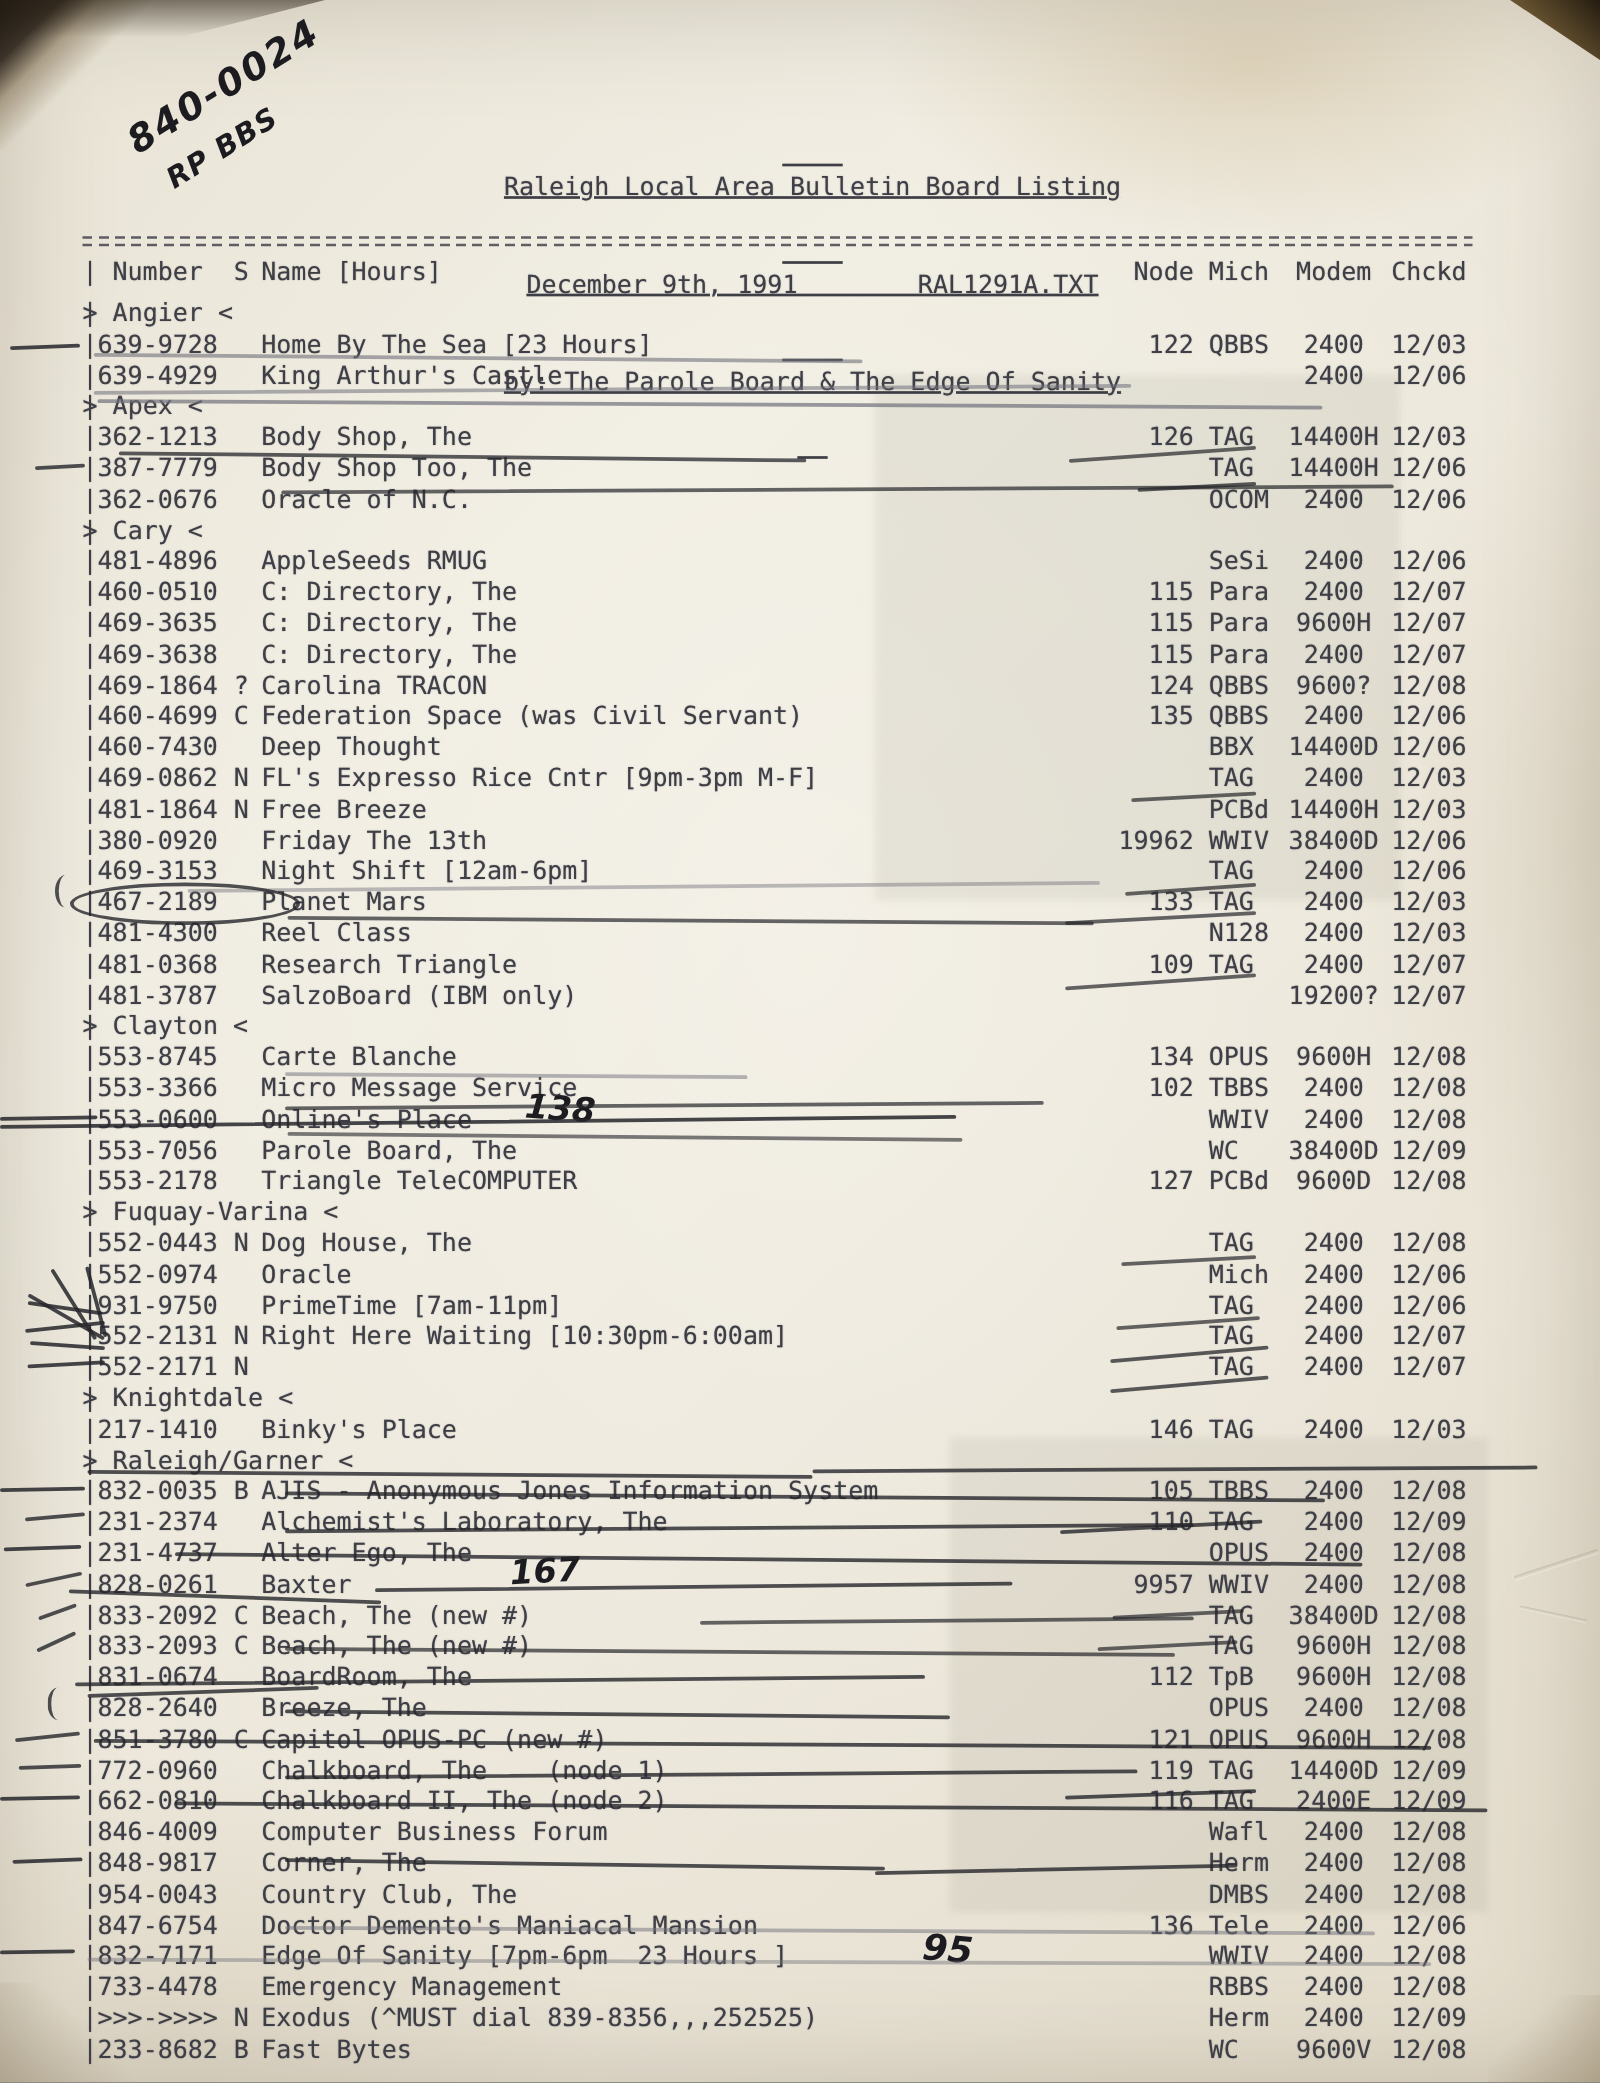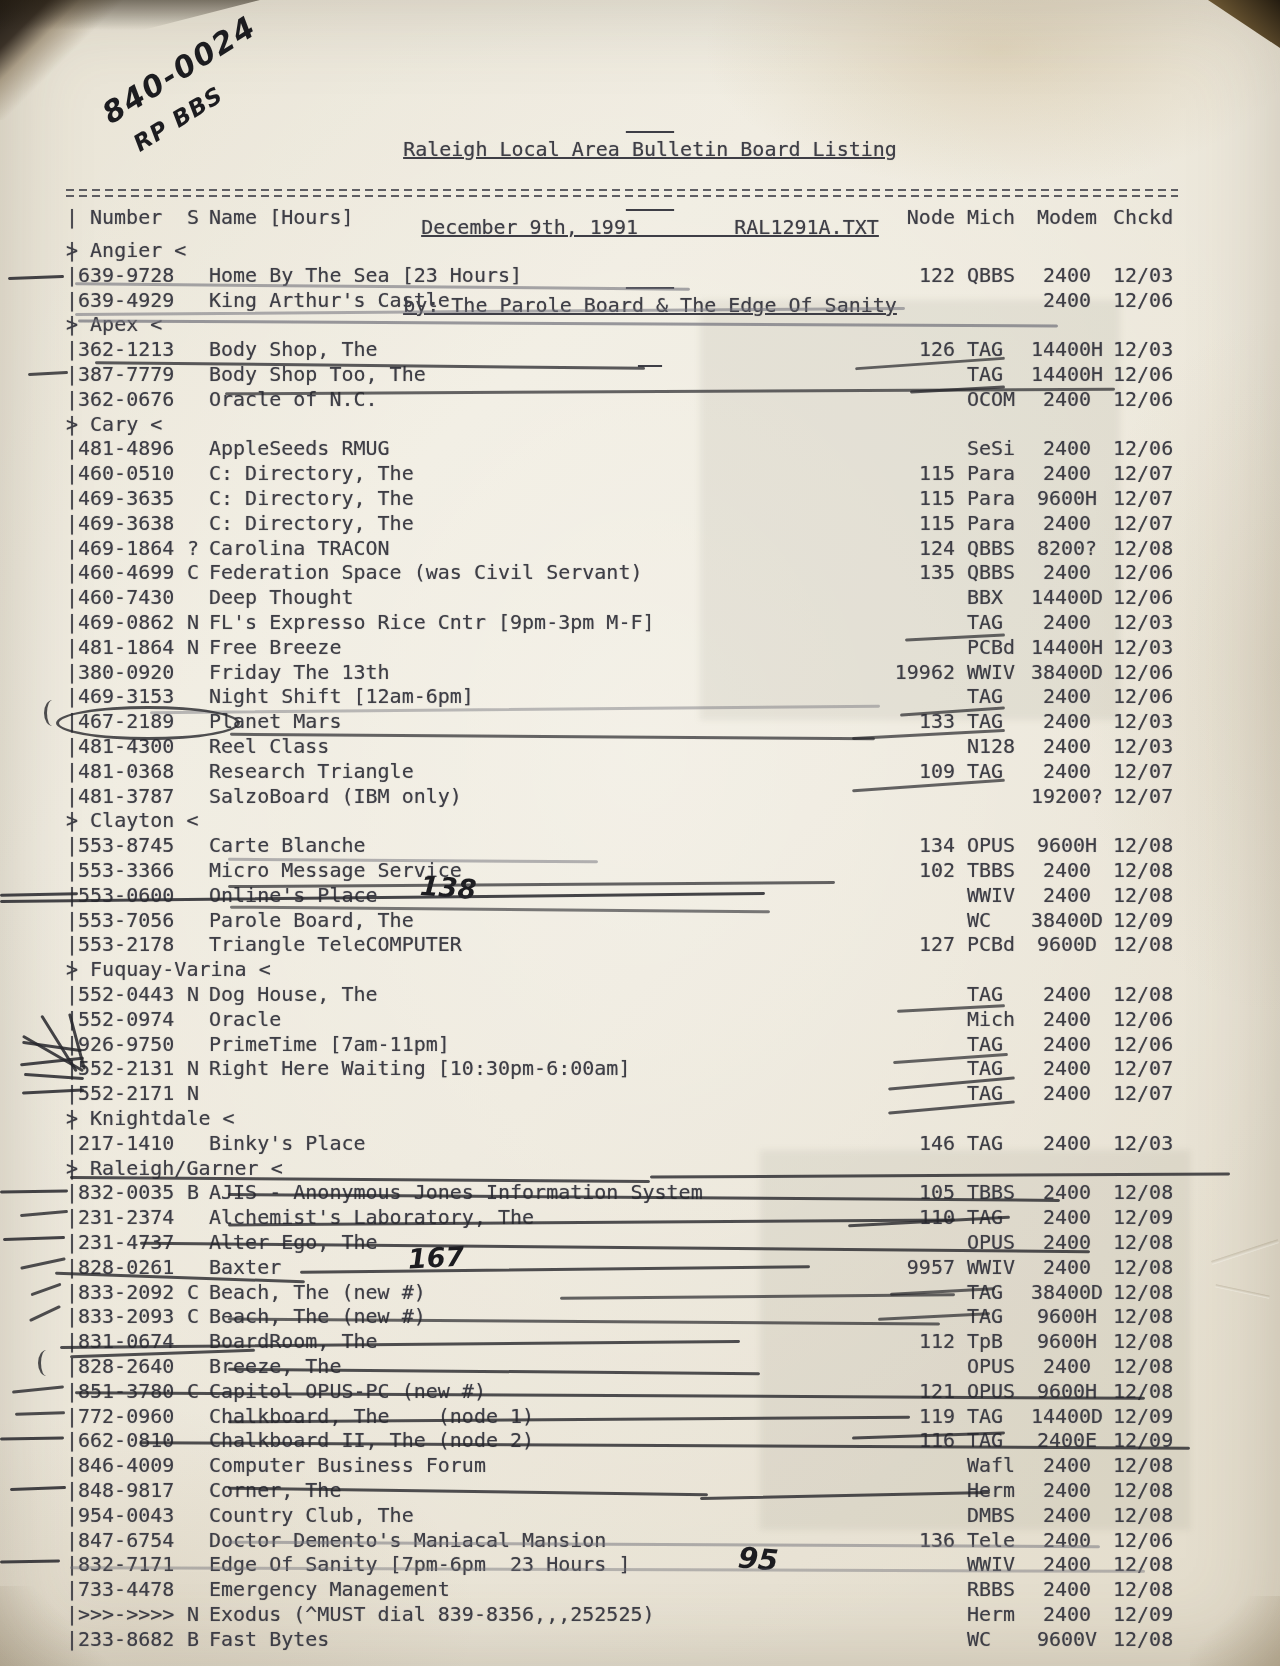--- a/index.html
+++ b/index.html
@@ -184,21 +184,21 @@
         <span class="c-modem">2400</span>
         <span class="c-chk">12/07</span>
       </div>
       <div class="line typed" style="top: 535.6px;">
         <span class="c-pipe">|</span>
         <span class="c-num">469-1864</span>
         <span class="c-s">?</span>
         <span class="c-name">Carolina TRACON</span>
         <span class="c-node">124</span>
         <span class="c-type">QBBS</span>
-        <span class="c-modem">8200?</span>
+        <span class="c-modem">9600?</span>
         <span class="c-chk">12/08</span>
       </div>
       <div class="line typed" style="top: 560.4px;">
         <span class="c-pipe">|</span>
         <span class="c-num">460-4699</span>
         <span class="c-s">C</span>
         <span class="c-name">Federation Space (was Civil Servant)</span>
         <span class="c-node">135</span>
         <span class="c-type">QBBS</span>
         <span class="c-modem">2400</span>
@@ -351,21 +351,21 @@
       <div class="line typed" style="top: 1006.8px;">
         <span class="c-pipe">|</span>
         <span class="c-num">552-0974</span>
         <span class="c-name">Oracle</span>
         <span class="c-type">Mich</span>
         <span class="c-modem">2400</span>
         <span class="c-chk">12/06</span>
       </div>
       <div class="line typed" style="top: 1031.6px;">
         <span class="c-pipe">|</span>
-        <span class="c-num">926-9750</span>
+        <span class="c-num">931-9750</span>
         <span class="c-name">PrimeTime [7am-11pm]</span>
         <span class="c-type">TAG</span>
         <span class="c-modem">2400</span>
         <span class="c-chk">12/06</span>
       </div>
       <div class="line typed" style="top: 1056.4px;">
         <span class="c-pipe">|</span>
         <span class="c-num">552-2131</span>
         <span class="c-s">N</span>
         <span class="c-name">Right Here Waiting [10:30pm-6:00am]</span>

